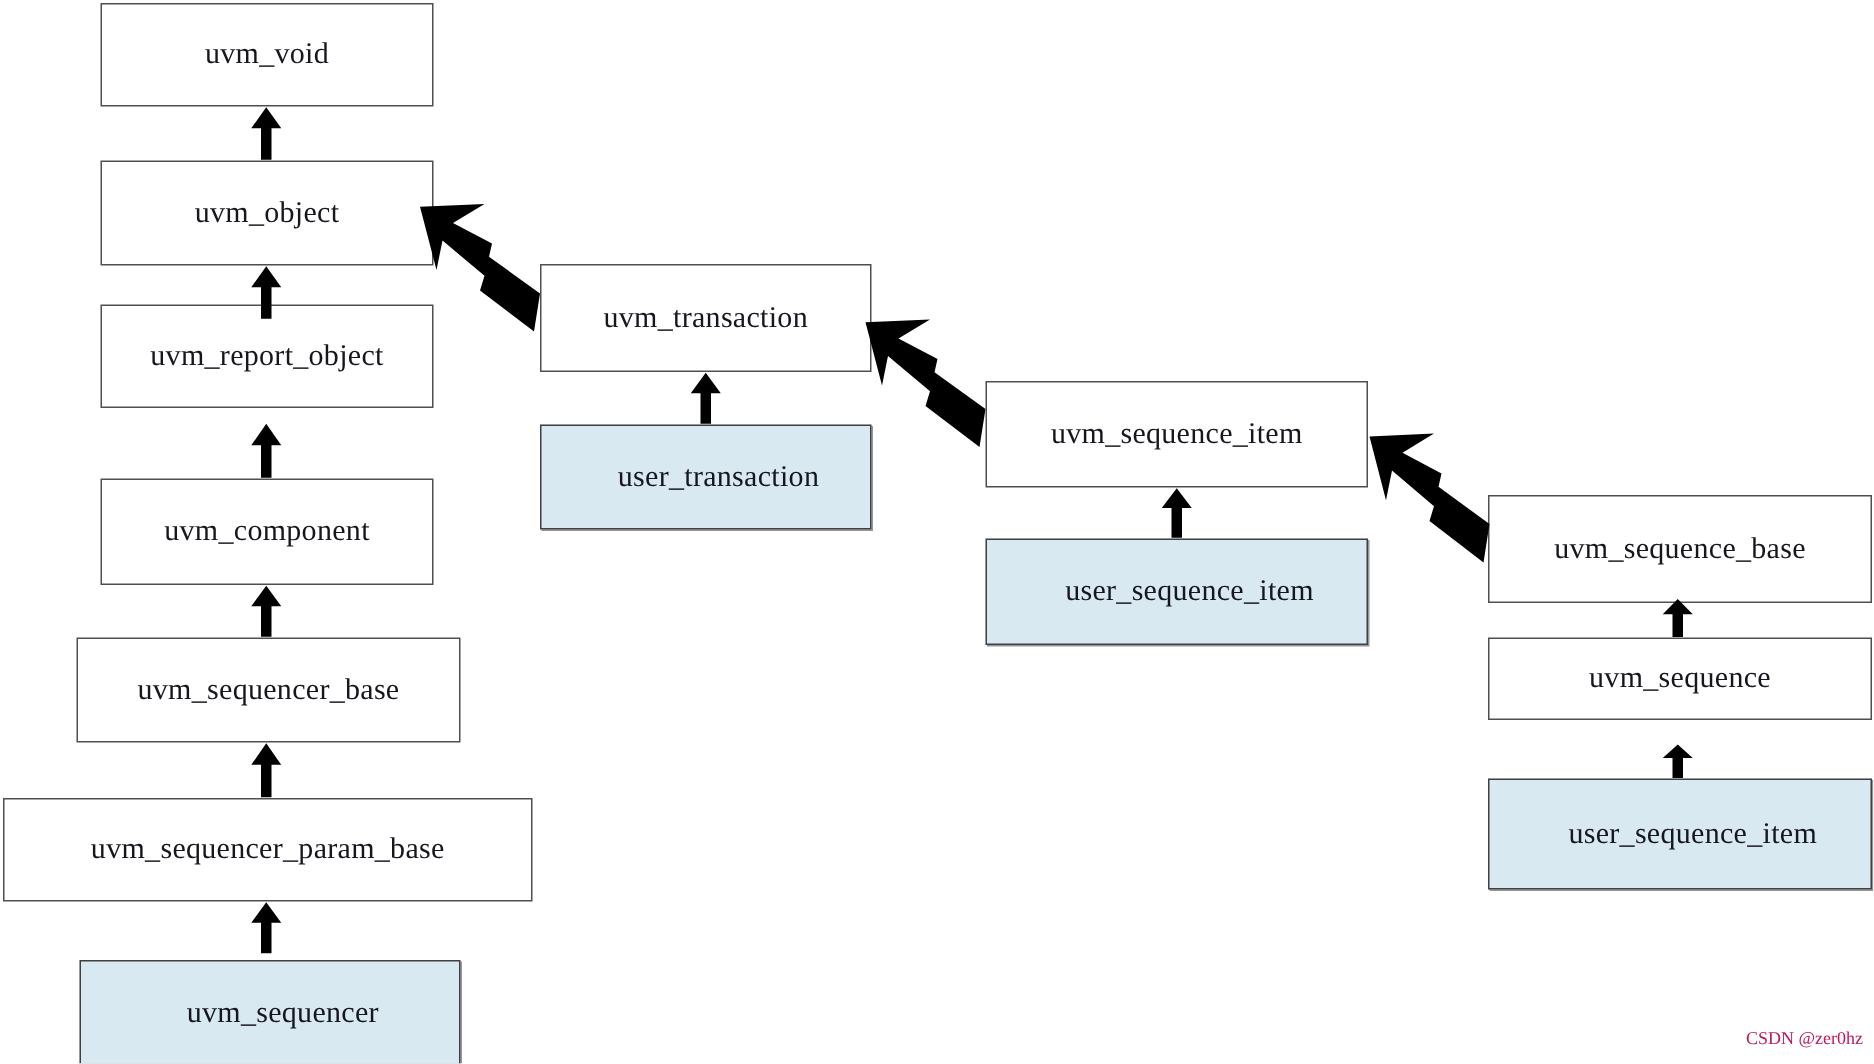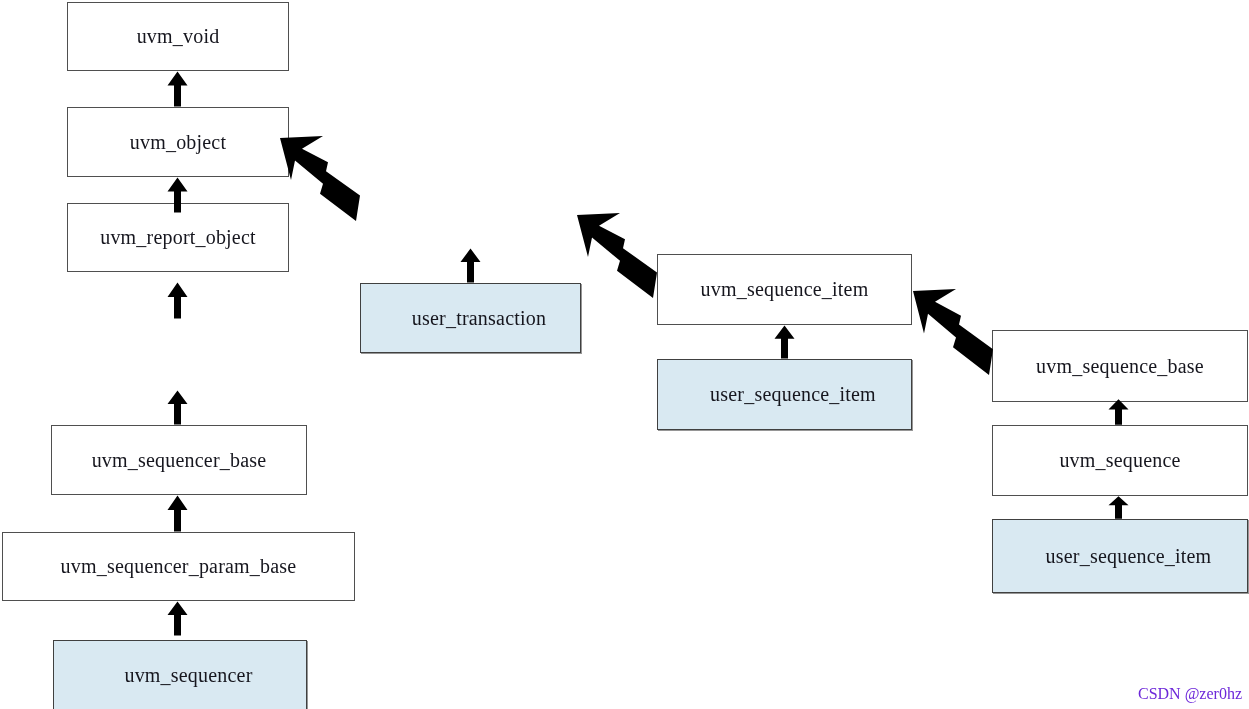--- a/index.html
+++ b/index.html
@@ -24,50 +24,52 @@
   .node.user{
     background:#d9e9f2;
     border:1px solid #404040;
     box-shadow:1px 1px 0 rgba(64,64,64,.55);
     padding-left:17px;
   }
   .arr{position:absolute;overflow:visible;}
   #watermark{
     position:absolute;
     right:7px;top:685px;
-    font-size:16px;
-    color:#6d28d9;
+    font-size:12px;
+    color:#be185d;
   }
 </style>
 </head>
 <body>
 
 <div id="stage">
 
   <svg width="0" height="0" style="position:absolute" aria-hidden="true">
     <defs>
       <polygon id="shape-arrow-up" points="10.5,0.5 20.5,14.5 14,14.5 14,35.5 7,35.5 7,14.5 0.5,14.5"></polygon>
       <polygon id="shape-arrow-zigzag" points="2,5 45,3 24,16 50,30 48,39 82,64 78,90 42,62 45,52 17,28 13,48"></polygon>
     </defs>
   </svg>
 
   <div class="node" style="left:67px;top:2px;width:222px;height:69px">uvm_void</div>
   <div class="node" style="left:67px;top:107px;width:222px;height:70px">uvm_object</div>
   <div class="node" style="left:67px;top:203px;width:222px;height:69px">uvm_report_object</div>
+  <div class="node" style="left:67px;top:319px;width:222px;height:71px">uvm_component</div>
   <div class="node" style="left:51px;top:425px;width:256px;height:70px">uvm_sequencer_base</div>
   <div class="node" style="left:2px;top:532px;width:353px;height:69px">uvm_sequencer_param_base</div>
   <div class="node user" style="left:53px;top:640px;width:254px;height:70px">uvm_sequencer</div>
 
+  <div class="node" style="left:360px;top:176px;width:221px;height:72px">uvm_transaction</div>
   <div class="node user" style="left:360px;top:283px;width:221px;height:70px">user_transaction</div>
 
   <div class="node" style="left:657px;top:254px;width:255px;height:71px">uvm_sequence_item</div>
   <div class="node user" style="left:657px;top:359px;width:255px;height:71px">user_sequence_item</div>
 
   <div class="node" style="left:992px;top:330px;width:256px;height:72px">uvm_sequence_base</div>
-  <div class="node" style="left:992px;top:425px;width:256px;height:71px">uvm_sequence</div>
+  <div class="node" style="left:992px;top:425px;width:256px;height:55px">uvm_sequence</div>
   <div class="node user" style="left:992px;top:519px;width:256px;height:74px">user_sequence_item</div>
 
   <svg class="arr" style="left:167px;top:71px;width:21px;height:36px" viewBox="0 0 21 36" preserveAspectRatio="none">
       <use href="#shape-arrow-up"></use>
     </svg>
   <svg class="arr" style="left:167px;top:177px;width:21px;height:36px" viewBox="0 0 21 36" preserveAspectRatio="none">
       <use href="#shape-arrow-up"></use>
     </svg>
   <svg class="arr" style="left:167px;top:282px;width:21px;height:37px" viewBox="0 0 21 36" preserveAspectRatio="none">
       <use href="#shape-arrow-up"></use>

